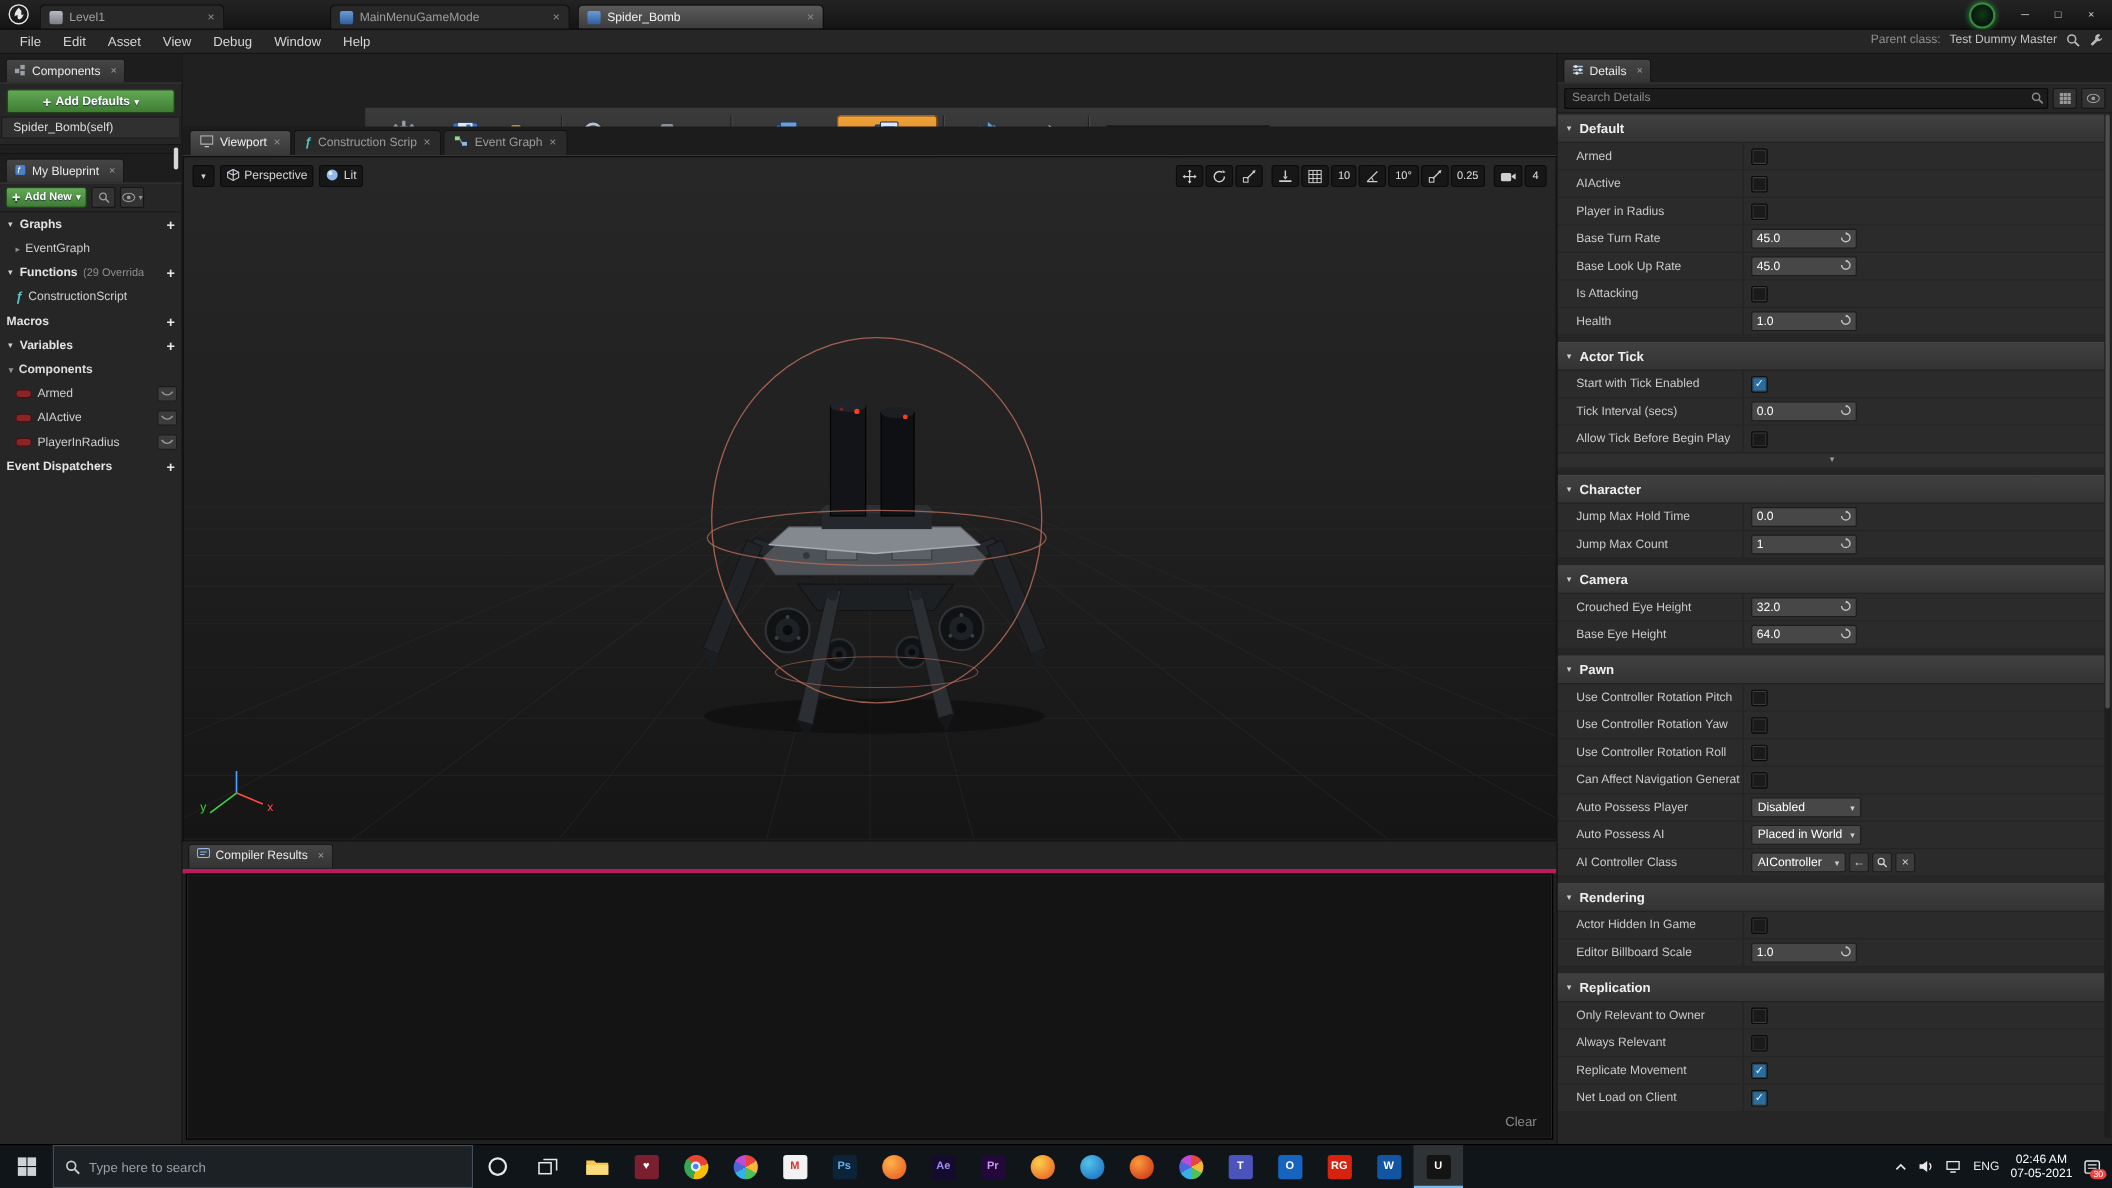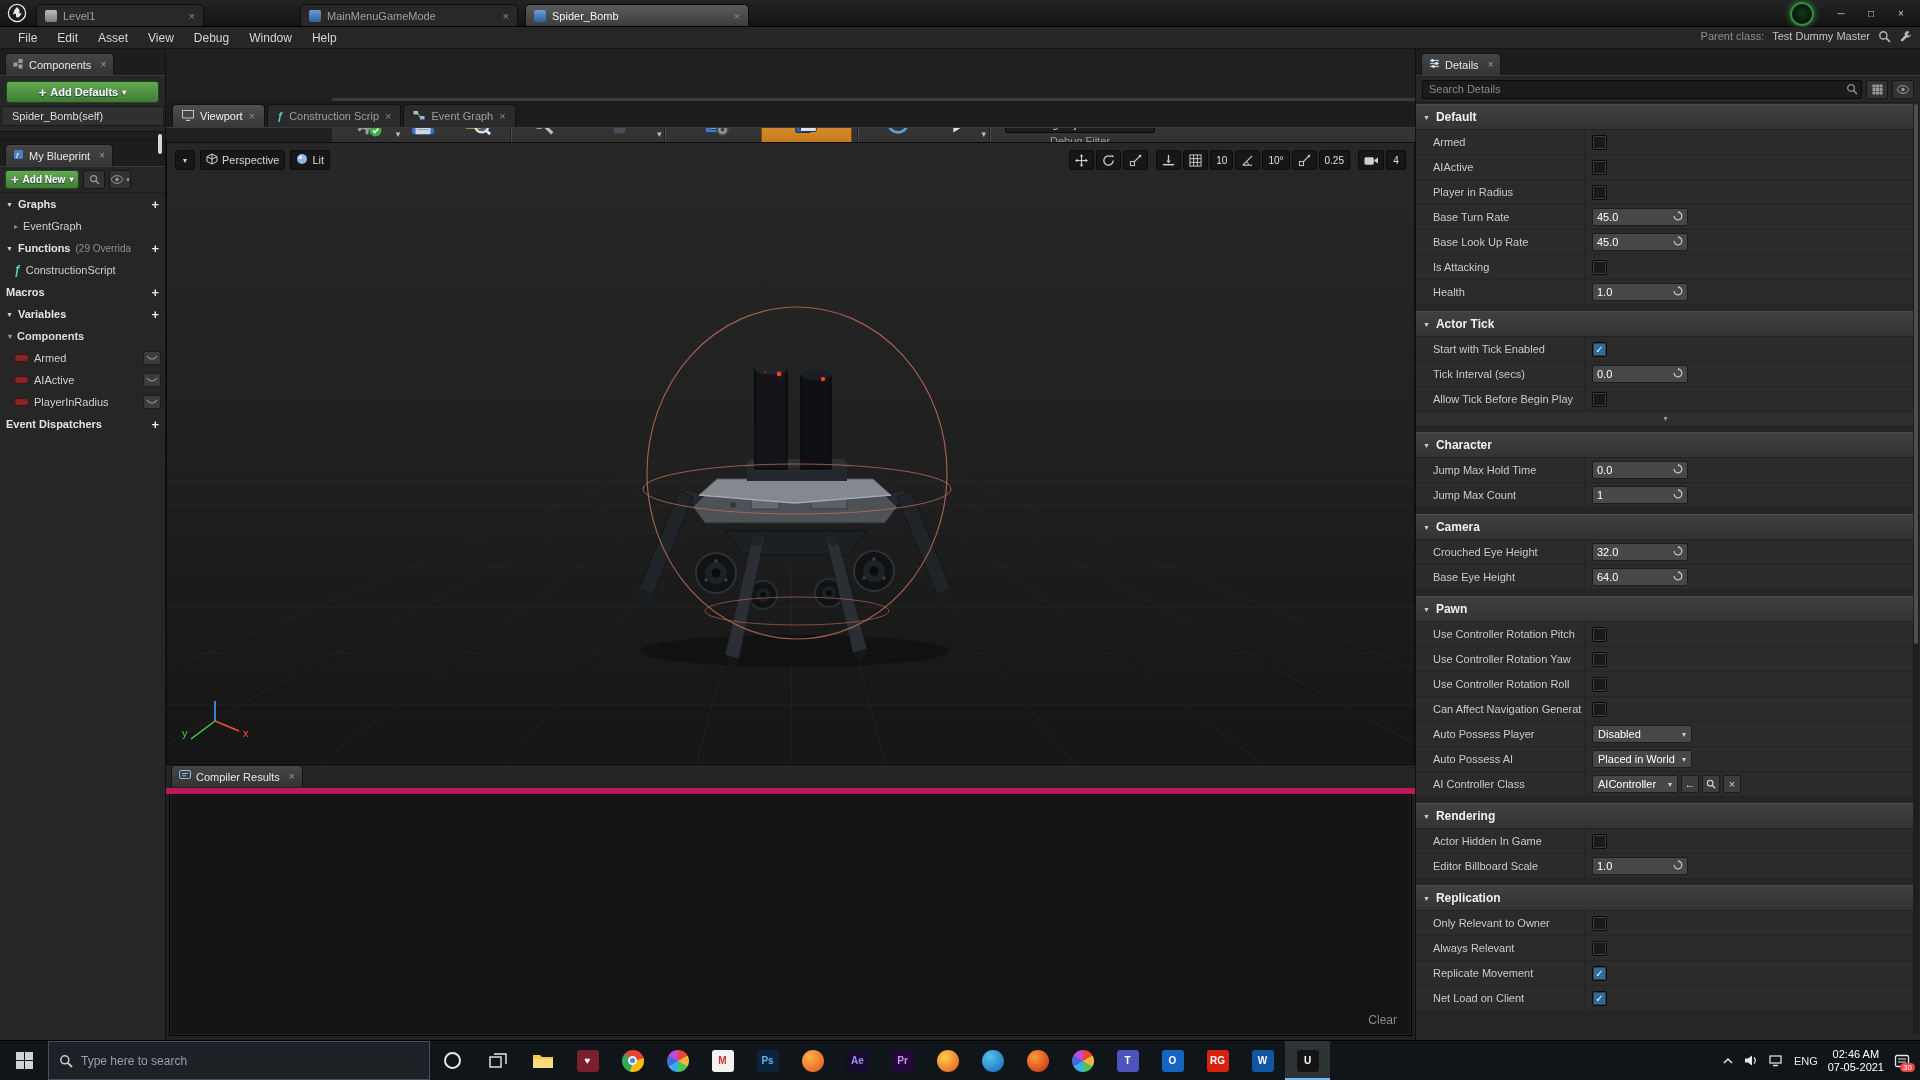--- a/index.html
+++ b/index.html
@@ -56,32 +56,32 @@
 .btri{font-size:7px;color:#cfcfcf}
 .btri.dim{color:#8f8f8f;font-size:8px}
 .bhhint{font-weight:normal;color:#8f8f8f;font-size:10px;white-space:nowrap;overflow:hidden}
 .bprow{height:22px;display:flex;align-items:center;gap:5px;padding:0 4px 0 14px;font-size:11px;color:#cfcfcf}
 .bprow .bplabel{white-space:nowrap}
 .fnicon{color:#5ac8c8;font-style:italic;font-weight:bold;font-size:12px}
 .varpill{width:15px;height:8px;border-radius:4px;background:#8a2525;border:1px solid #4a0f0f;flex:0 0 auto}
 .eyebtn{margin-left:auto;width:18px;height:14px;background:#3c3c3c;border:1px solid #1c1c1c;border-radius:2px;display:flex;align-items:center;justify-content:center}
 
 #centerarea{position:absolute;left:166px;top:49px;width:1249px;height:991px;background:#202020}
-#doctabs{position:absolute;left:0;top:52px;width:100%;height:27px;background:#1c1c1c;display:flex;align-items:flex-end;padding-left:6px;gap:2px;border-bottom:1px solid #3a3a3a}
+#doctabs{position:absolute;left:0;top:66px;width:100%;height:27px;background:#1c1c1c;display:flex;align-items:flex-end;padding-left:6px;gap:2px;border-bottom:1px solid #3a3a3a}
 .dtab{height:23px;background:#2a2a2a;border-radius:4px 4px 0 0;border:1px solid #121212;border-bottom:none;display:flex;align-items:center;gap:6px;padding:0 9px;font-size:11px;color:#9d9d9d}
 .dtab.active{background:linear-gradient(#4e4e4e,#383838);color:#f0f0f0}
 #viewportwrap{position:absolute;left:0;top:93px;width:1249px;height:623px;border:1px solid #0c0c0c;background:#1e1e1e;overflow:hidden}
 .voverlay-left{position:absolute;left:8px;top:7px;display:flex;gap:5px;align-items:center}
 .voverlay-right{position:absolute;right:8px;top:7px;display:flex;gap:2px;align-items:center}
 .vbtn{height:20px;min-width:20px;padding:0 5px;background:rgba(20,20,20,.82);border:1px solid #0b0b0b;border-radius:3px;display:flex;align-items:center;justify-content:center;gap:4px;color:#d6d6d6;font-size:11px}
 .vnum{font-size:10px;color:#e0e0e0}
 .vsep{width:4px}
 .axisgizmo{position:absolute;left:14px;bottom:16px}
 
-#compilerbar{position:absolute;left:0;top:716px;width:1249px;height:29px;background:#242424;display:flex;align-items:flex-start;padding-left:5px;border-bottom:6px solid #be185d}
+#compilerbar{position:absolute;left:0;top:716px;width:1249px;height:29px;background:#242424;display:flex;align-items:center;padding-left:5px;border-bottom:4px solid #be185d}
 #compilerbody{position:absolute;left:3px;top:745px;width:1243px;height:242px;background:#141414;border:1px solid #000;box-shadow:inset 0 0 0 1px #232323}
 .clearlink{position:absolute;right:14px;bottom:8px;color:#8a8a8a;font-size:12px}
 
 #rightpanel{position:absolute;left:1415px;top:49px;width:505px;height:991px;background:#262626;border-left:1px solid #101010}
 .dsearchrow{height:27px;display:flex;align-items:center;gap:4px;padding:0 6px;border-bottom:1px solid #1c1c1c}
 .dsearch{flex:1;position:relative}
 .dsearch input{width:100%;height:19px;background:#1b1b1b;border:1px solid #0a0a0a;border-radius:2px;color:#c8c8c8;font-size:11px;padding:0 20px 0 6px;outline:none;font-family:"Liberation Sans",sans-serif}
 .dsearch input::placeholder{color:#8a8a8a}
 .dsearch .magwrap{position:absolute;right:4px;top:3px}
 #details-content{position:absolute;left:0;top:55px;width:499px;bottom:0;overflow:hidden}

